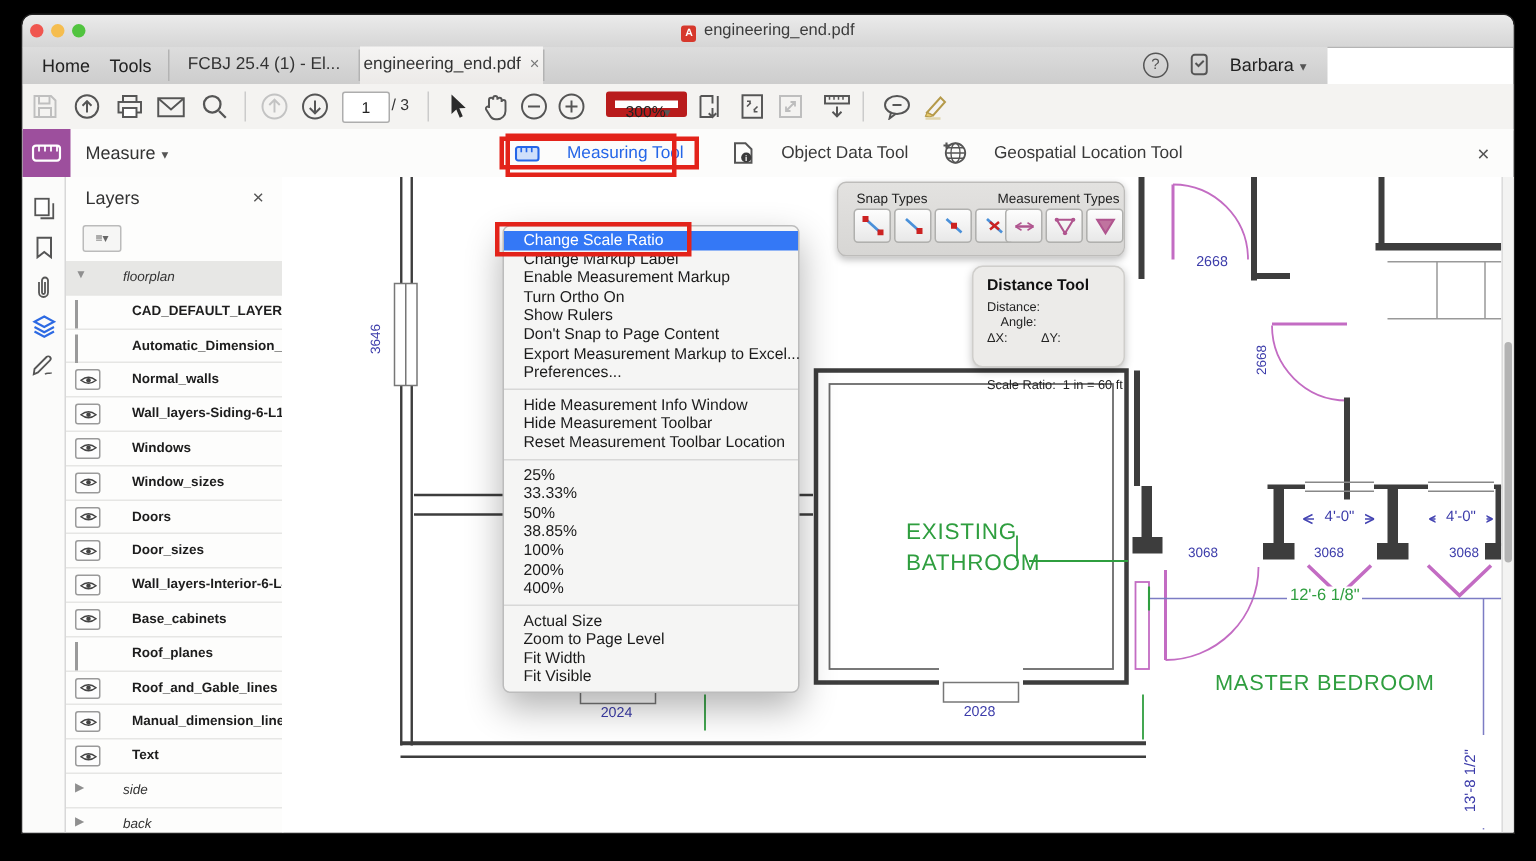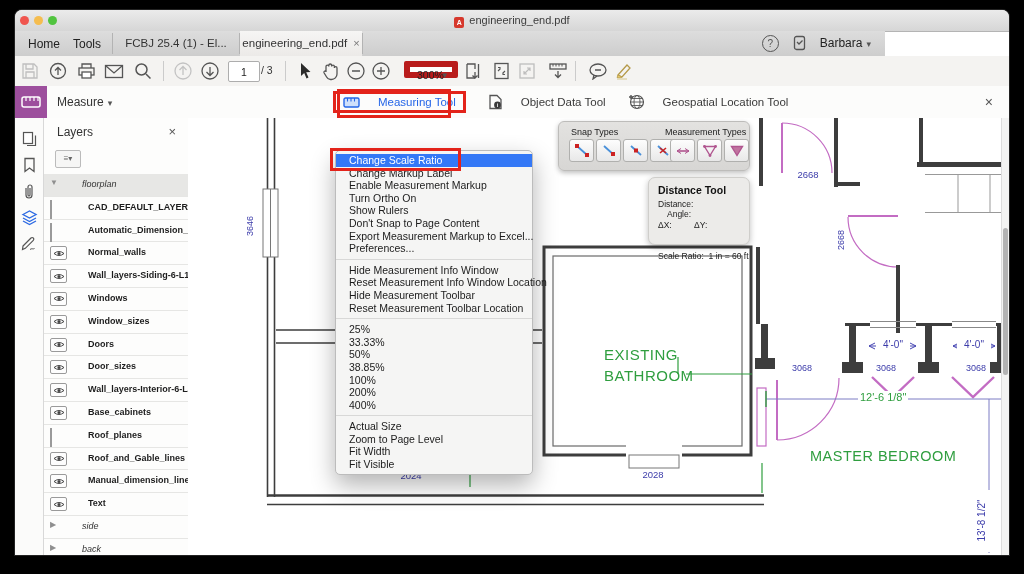--- a/index.html
+++ b/index.html
@@ -663,21 +663,20 @@
     <div class="mi sel">Change Scale Ratio</div>
     <div class="mi">Change Markup Label</div>
     <div class="mi">Enable Measurement Markup</div>
     <div class="mi">Turn Ortho On</div>
     <div class="mi">Show Rulers</div>
     <div class="mi">Don't Snap to Page Content</div>
     <div class="mi">Export Measurement Markup to Excel...</div>
     <div class="mi">Preferences...</div>
     <div class="msep"></div>
     <div class="mi">Hide Measurement Info Window</div>
-    <div class="mi">Reset Measurement Info Window Location</div>
     <div class="mi">Hide Measurement Toolbar</div>
     <div class="mi">Reset Measurement Toolbar Location</div>
     <div class="msep"></div>
     <div class="mi">25%</div>
     <div class="mi">33.33%</div>
     <div class="mi">50%</div>
     <div class="mi">38.85%</div>
     <div class="mi">100%</div>
     <div class="mi">200%</div>
     <div class="mi">400%</div>

